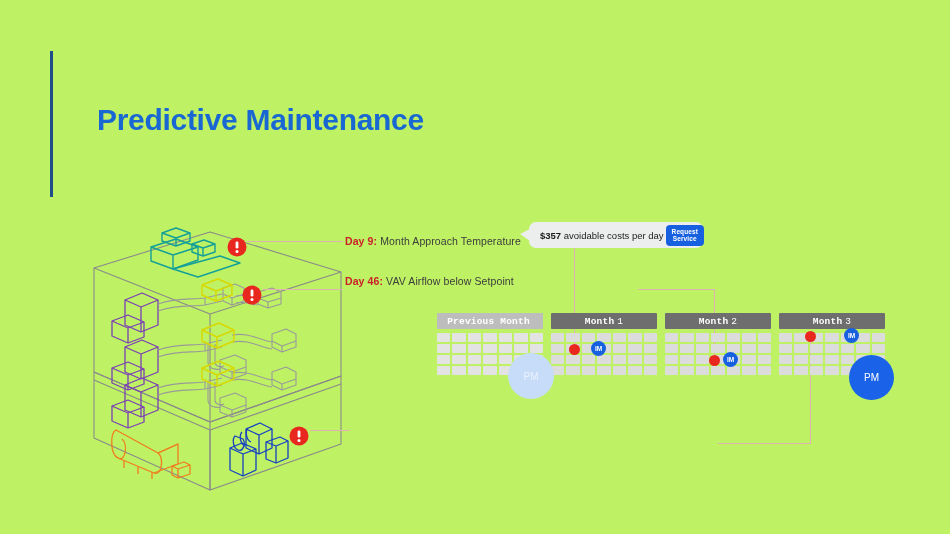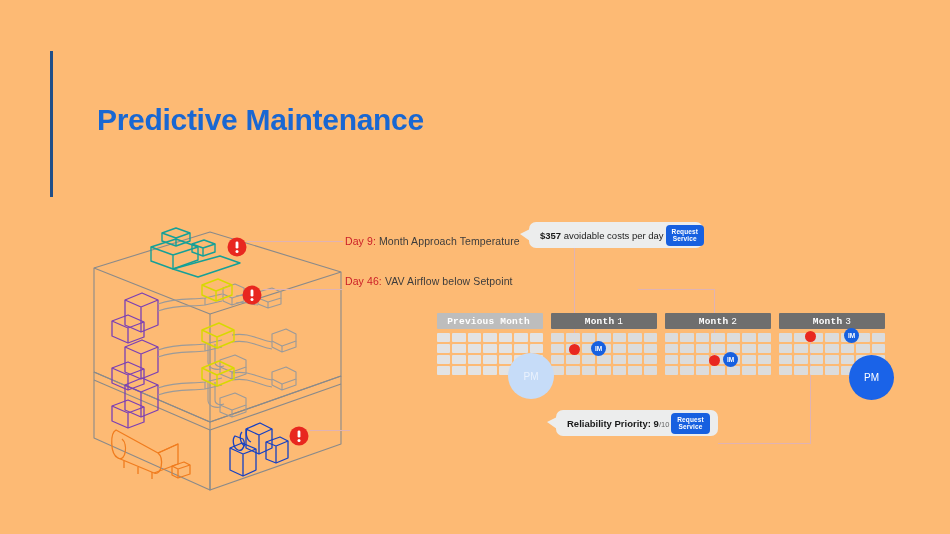--- a/index.html
+++ b/index.html
@@ -1,34 +1,34 @@
 <!DOCTYPE html>
 <html><head>
 <meta charset="utf-8">
 <title>Predictive Maintenance</title>
 <style>
   html,body{margin:0;padding:0;background:#ffffff;}
   body{width:950px;height:534px;position:relative;overflow:hidden;
        font-family:"Liberation Sans","DejaVu Sans",sans-serif;}
 
-  .slide{position:absolute;inset:0;background:#fdba74;}
+  .slide{position:absolute;inset:0;background:#bef264;}
 
   
   .accent-bar{position:absolute;left:50px;top:51px;width:3px;height:146px;background:#1f4e88;}
   .page-title{position:absolute;left:97px;top:103px;font-size:30px;font-weight:bold;
               color:#1967d2;letter-spacing:-0.3px;white-space:nowrap;}
 
   
   .building{position:absolute;left:80px;top:222px;width:275px;height:280px;}
   .building svg{display:block;}
 
   
   .callout-label{position:absolute;font-size:10.5px;color:#3c3c3c;white-space:nowrap;
                  letter-spacing:0.1px;}
-  .callout-label .day{color:#cc2028;font-weight:normal;}
+  .callout-label .day{color:#cc2028;font-weight:bold;}
 
   .bubble{position:absolute;background:#eceded;border-radius:7px;height:26px;
           display:flex;align-items:center;padding:0 7px 0 11px;box-sizing:border-box;}
   .bubble .metric{font-size:9.5px;color:#1a1a1a;white-space:nowrap;margin-right:2px;}
   .bubble .metric b{font-weight:bold;}
   .bubble .metric .small{font-size:7.5px;color:#666;}
   .bubble .tail{position:absolute;left:-9px;top:7px;width:0;height:0;
                 border-top:5px solid transparent;border-bottom:7px solid transparent;
                 border-right:10px solid #eceded;}
 
@@ -226,31 +226,20 @@
       <span>Request</span><br>
       <span>Service</span>
     </div>
   </div>
 
   <div class="callout-label" style="left:345px;top:275px;">
     <span class="day">Day 46:</span>
     <span>VAV Airflow below Setpoint</span>
   </div>
 
-  <div class="bubble" style="left:556px;top:410px;width:162px;">
-    <span class="tail"></span>
-    <span class="metric">
-      <b>Reliability Priority:</b>
-      <b>9</b><span class="small">/10</span>
-    </span>
-    <div class="req-btn">
-      <span>Request</span><br>
-      <span>Service</span>
-    </div>
-  </div>
 
   <div class="conn v" style="left:574px;top:248px;height:101px;"></div>
 
   <div class="conn h" style="left:638px;top:289px;width:77px;"></div>
   <div class="conn v" style="left:714px;top:289px;height:72px;"></div>
 
   <div class="conn h" style="left:718px;top:443px;width:93px;"></div>
   <div class="conn v" style="left:810px;top:337px;height:106px;"></div>
 
   <div class="cal" style="left:437px;top:313px;width:106px;">

